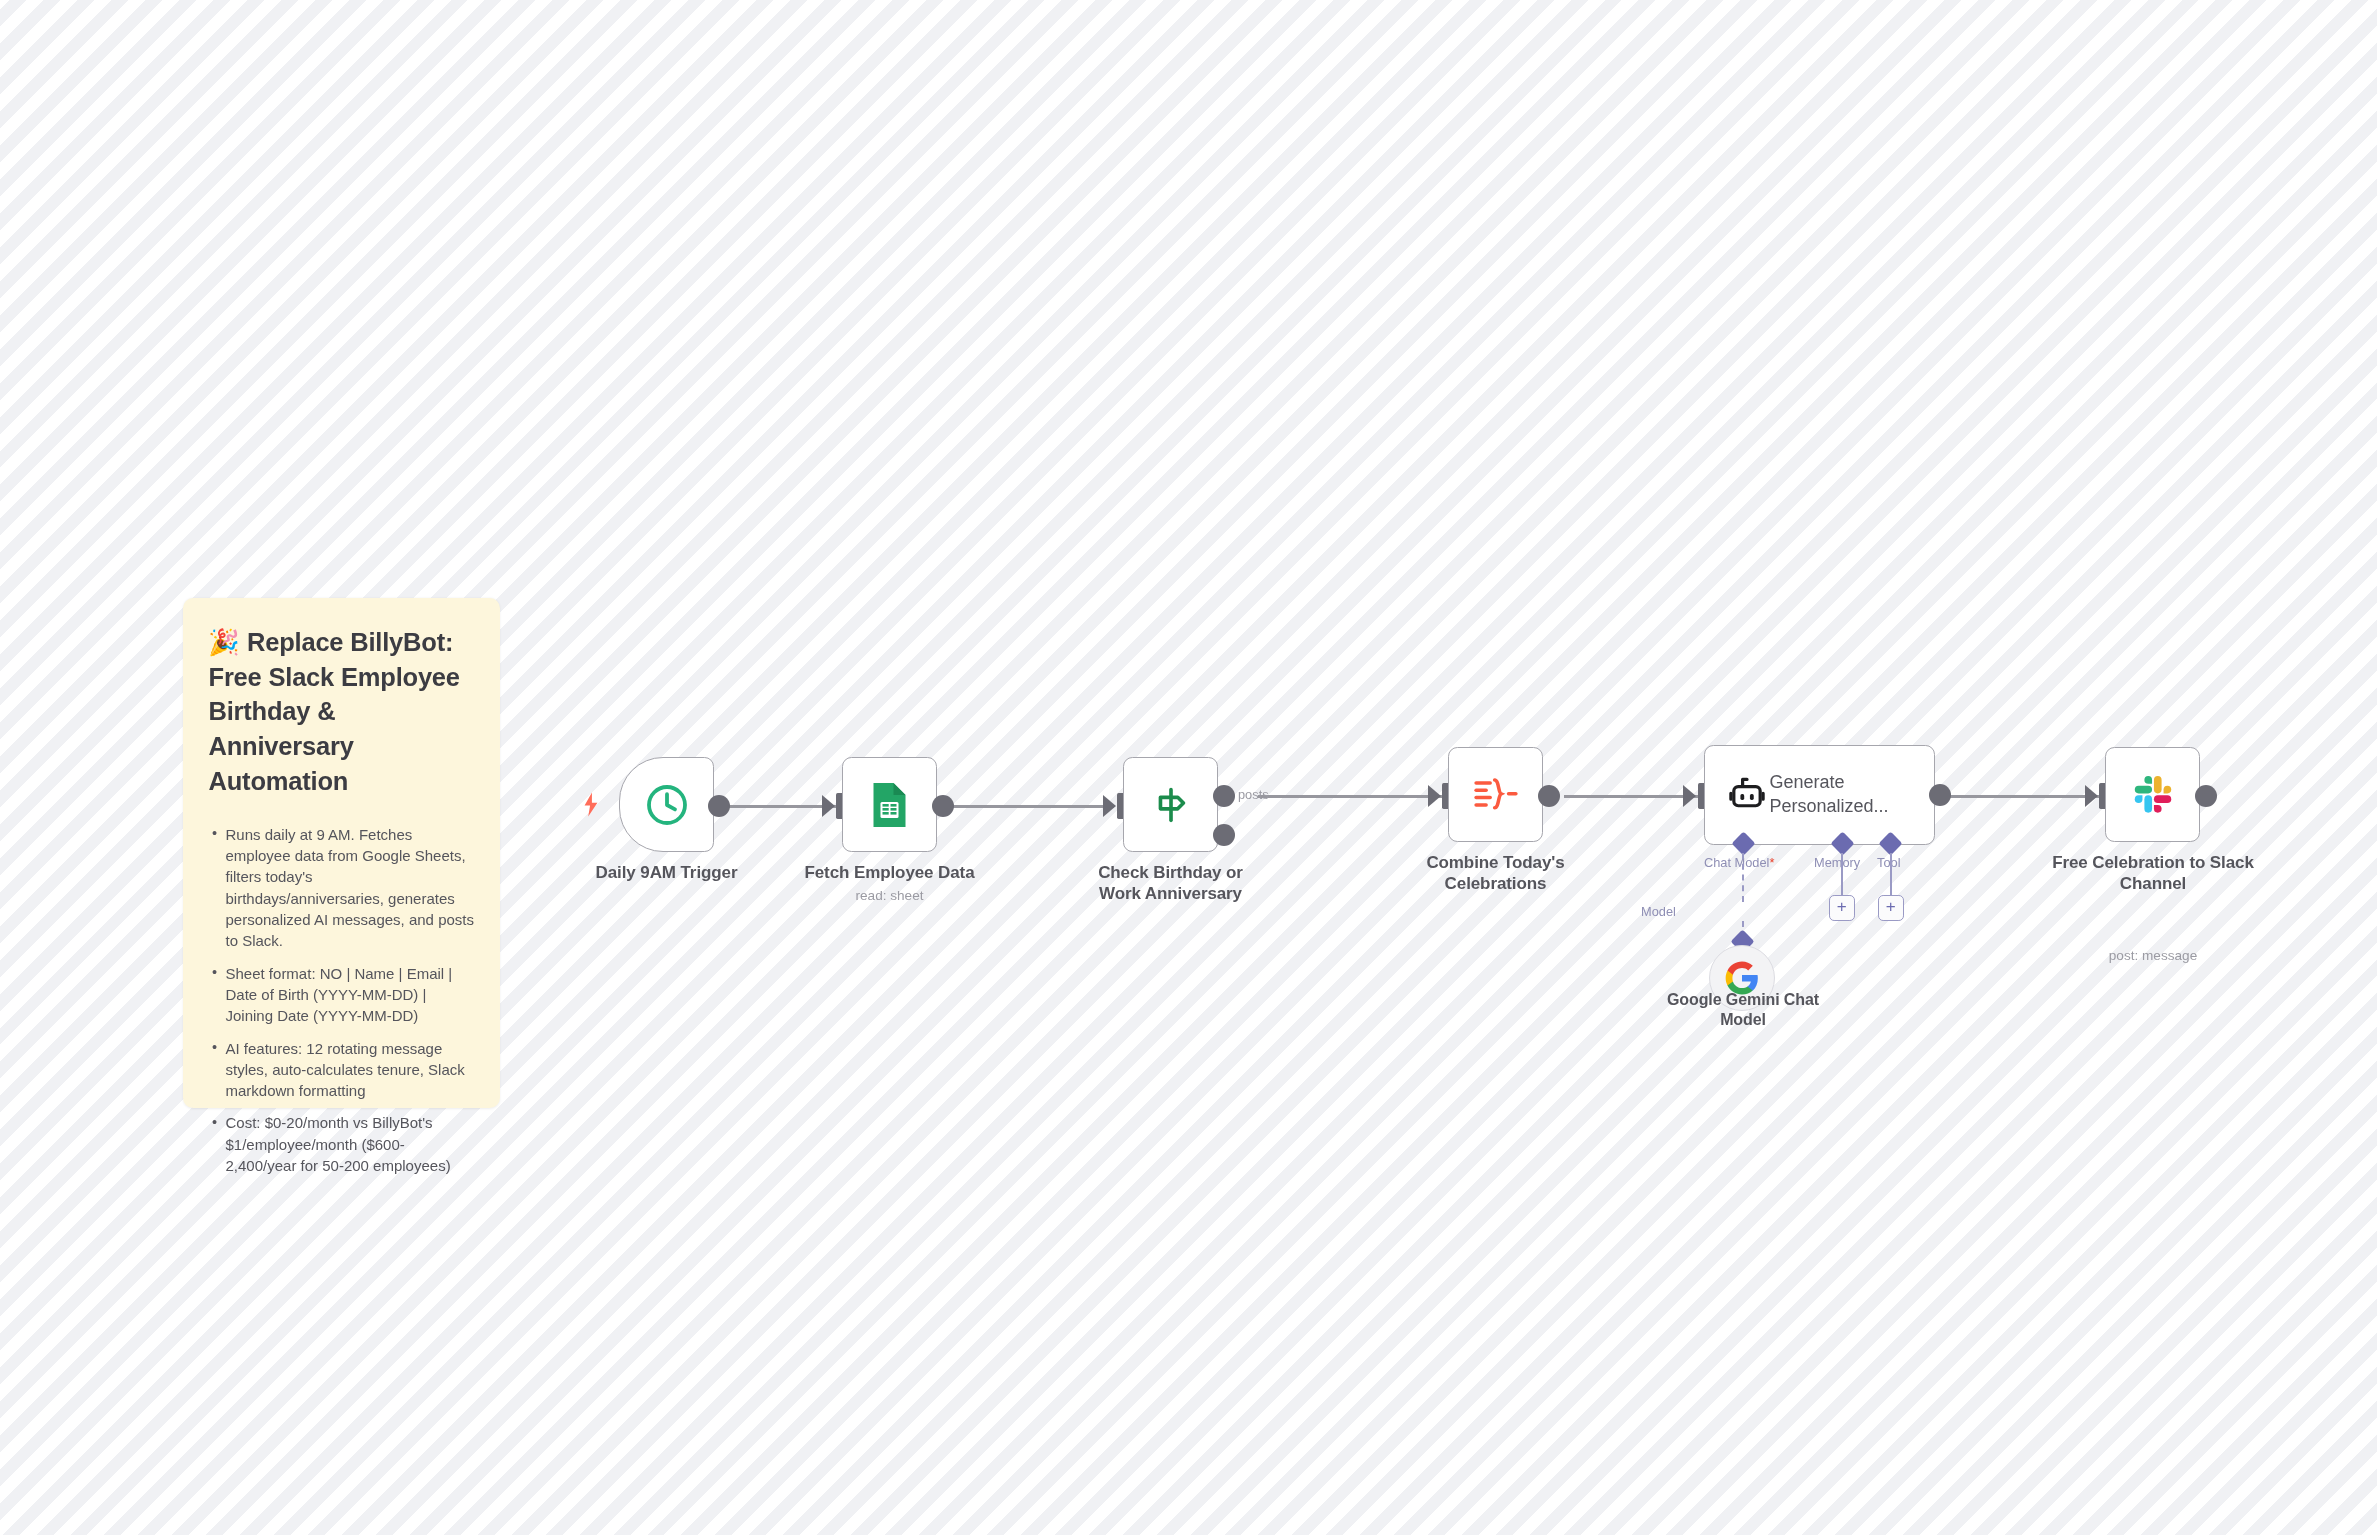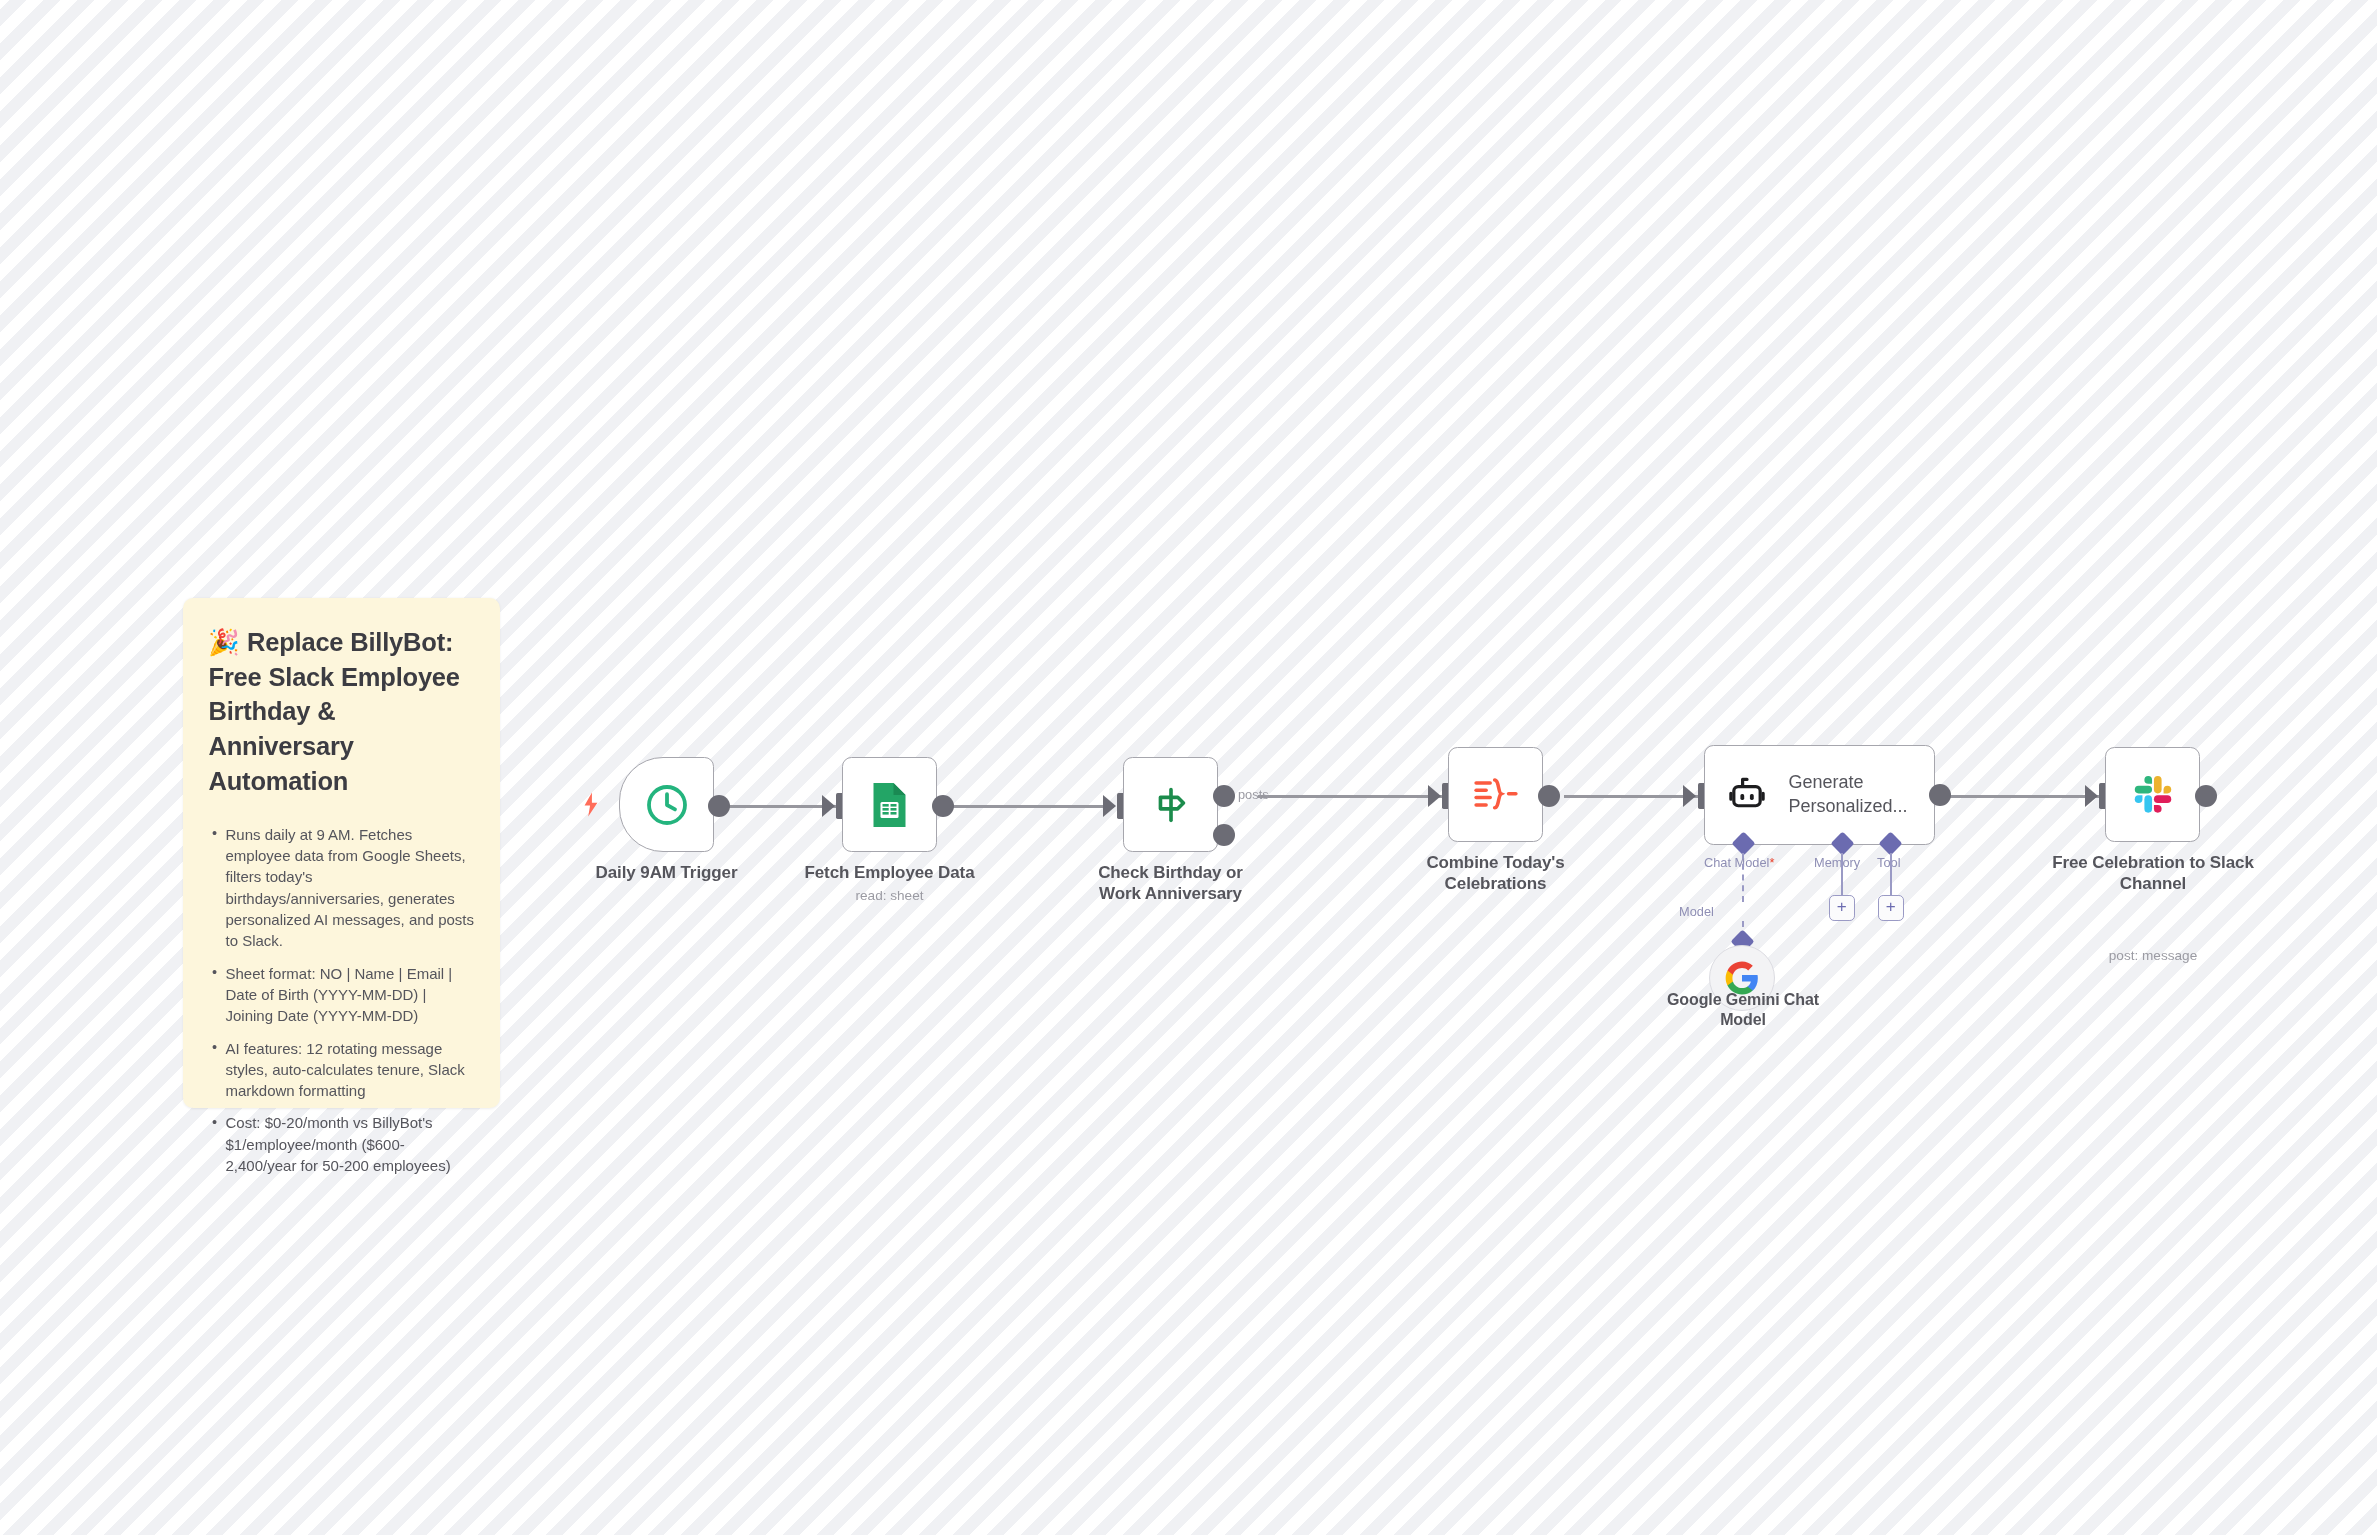--- a/index.html
+++ b/index.html
@@ -268,21 +268,21 @@
         <path d="M16 3.2 c3.2 0 2.6 9.3 4.8 10.3 c-2.2 1 -1.6 10.3 -4.8 10.3" fill="none" stroke="#fb5a3f" stroke-width="2.6" stroke-linecap="round"></path>
         <rect x="25" y="12.2" width="8" height="2.6" rx="1.3" fill="#fb5a3f"></rect>
       </svg>
     </span>
   </div>
   <div class="endpoint-out" style="left:1538px; top:785px;"></div>
   <div class="node-label" style="left:1402px; top:852px; width:187px; white-space:normal;">Combine Today's Celebrations</div>
 
   <div class="endpoint-in-bar" style="left:1698px; top:783px;"></div>
   <div class="endpoint-in" style="left:1683px; top:785px;"></div>
-  <div class="node" style="left:1704px; top:745px; width:231px; height:100px; justify-content:flex-start; padding-left:20.4px; gap:19px;">
+  <div class="node" style="left:1704px; top:745px; width:231px; height:100px; justify-content:flex-start; padding-left:20.4px; ">
     <span>
       <svg width="44" height="41" viewBox="0 0 30 28" fill="none" stroke="#1d1d1f" stroke-width="2.2" stroke-linecap="round" stroke-linejoin="round">
         <path d="M15 3 h-3 v4"></path>
         <rect x="6" y="8" width="18" height="13" rx="3"></rect>
         <rect x="10.5" y="13" width="2.6" height="4" rx="1.1" fill="#1d1d1f" stroke="none"></rect>
         <rect x="17" y="13" width="2.6" height="4" rx="1.1" fill="#1d1d1f" stroke="none"></rect>
         <path d="M4 12.5 v4 M26 12.5 v4"></path>
       </svg>
     </span>
     <span style="font-size:18px; color:#55555c; line-height:1.32; max-width:119px;">Generate Personalized...</span>
@@ -293,21 +293,21 @@
   <div class="diamond" style="left:1834px; top:835px;"></div>
   <div class="diamond" style="left:1882px; top:835px;"></div>
 
   <div class="sub-label" style="left:1704px; top:855px;">
     <span>Chat Model</span><span class="sub-req">*</span>
   </div>
   <div class="sub-label" style="left:1814px; top:855px;">Memory</div>
   <div class="sub-label" style="left:1877px; top:855px;">Tool</div>
 
   <div class="sub-line-dash" style="left:1742px; top:853px; height:49px;"></div>
-  <div class="sub-label" style="left:1679px; top:904px;">Model</div>
+  <div class="sub-label" style="left:1641px; top:904px;">Model</div>
   <div class="sub-line-dash" style="left:1742px; top:921px; height:17px;"></div>
   <div class="diamond" style="left:1734px; top:933px;"></div>
 
   <div class="sub-line" style="left:1841px; top:853px; height:44px;"></div>
   <div class="plus-btn" style="left:1829px; top:895px;">+</div>
   <div class="sub-line" style="left:1890px; top:853px; height:44px;"></div>
   <div class="plus-btn" style="left:1878px; top:895px;">+</div>
 
   <div class="node-circle" style="left:1709px; top:945px;">
     <span>

